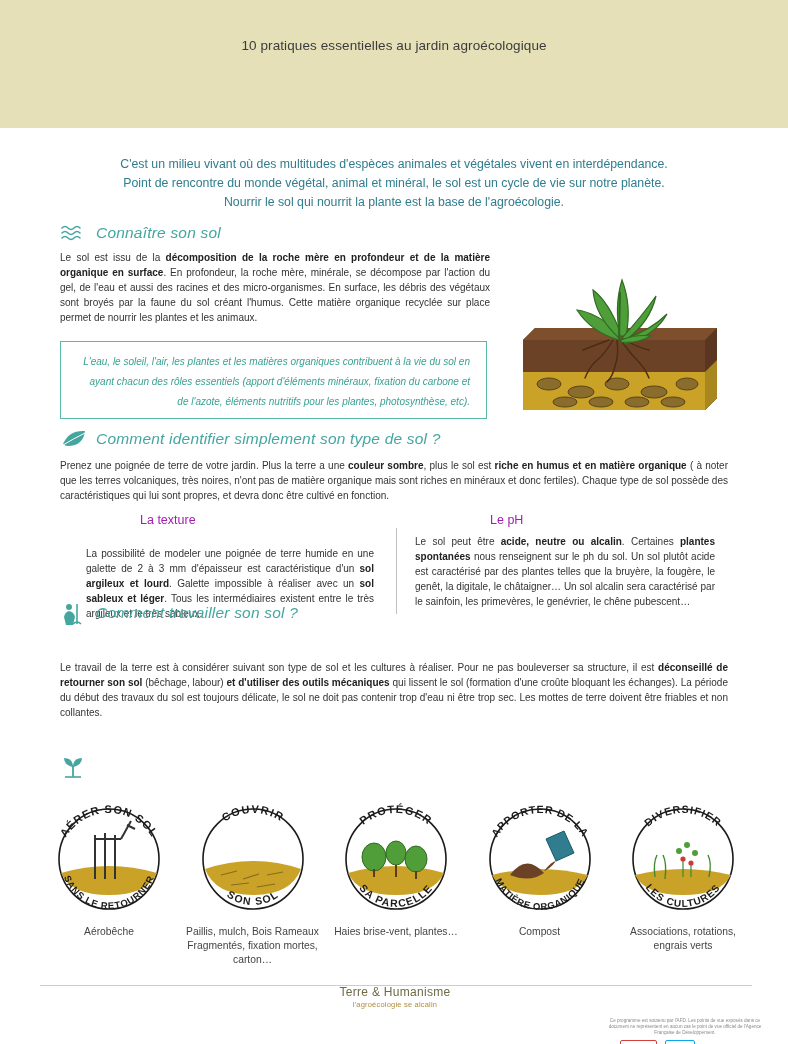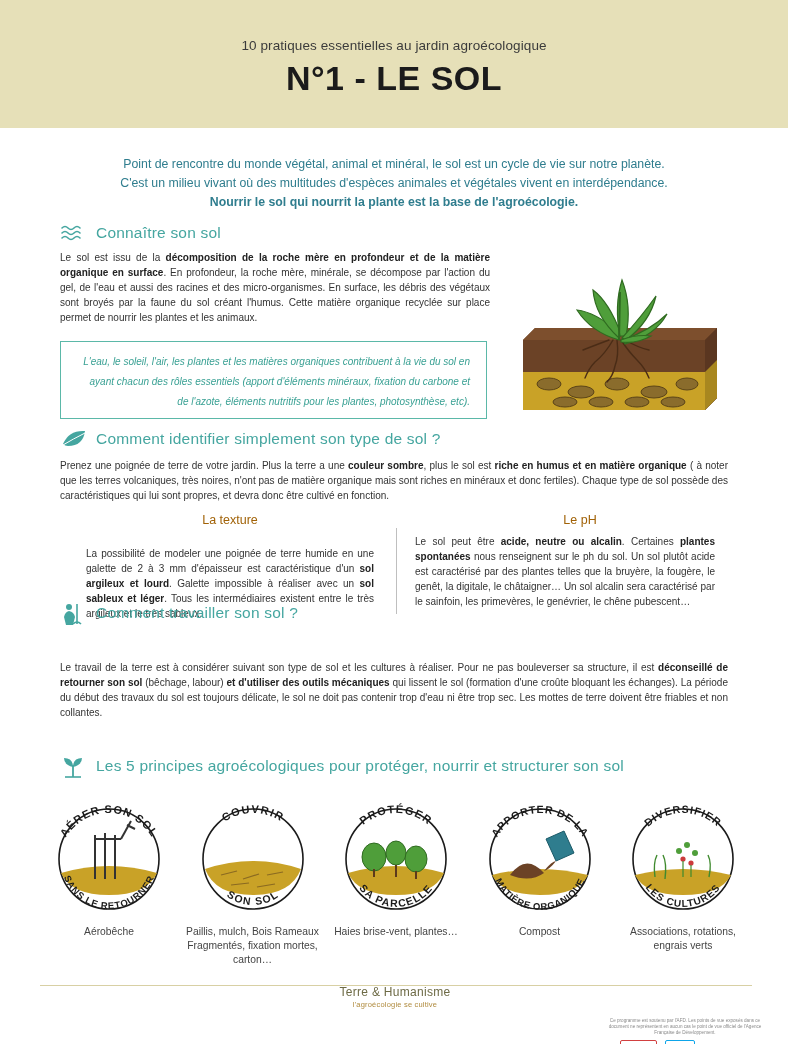--- a/index.html
+++ b/index.html
@@ -51,34 +51,35 @@
     position: absolute;
     left: 60px;
     top: 155px;
     width: 668px;
     text-align: center;
     color: #2f7d8e;
     font-size: 12.3px;
     line-height: 19px;
   }
   .intro .bold {
-    font-weight: bold;
+    font-weight: normal;
   }
 
   
   .sec-head {
     position: absolute;
     display: flex;
     align-items: center;
     gap: 10px;
   }
   .sec-head .sec-title {
     font-size: 15.5px;
     color: #45a6a0;
     letter-spacing: 0.2px;
+    font-style: italic;
   }
   .sec-icon {
     width: 26px;
     height: 22px;
     display: inline-block;
   }
 
   
   .body-text {
     position: absolute;
@@ -114,22 +115,22 @@
     left: 509px;
     top: 222px;
     width: 222px;
     height: 215px;
   }
 
   
   .col-title {
     position: absolute;
     font-size: 12.5px;
-    color: #a16207;
-    text-align: center;
+    color: #a21caf;
+    text-align: left;
     width: 180px;
   }
   .col-sep {
     position: absolute;
     left: 396px;
     top: 528px;
     width: 1px;
     height: 86px;
     background: #bfbfbf;
   }
@@ -225,26 +226,25 @@
     text-align: center;
   }
 </style>
 </head>
 <body>
 
 <div class="page">
 
   <div class="header">
     <div class="header-sup">10 pratiques essentielles au jardin agroécologique</div>
-    <div class="header-title">N°1 - LE SOL</div>
   </div>
 
   <div class="intro">
+    <div>C'est un milieu vivant où des multitudes d'espèces animales et végétales vivent en interdépendance.</div>
     <div>Point de rencontre du monde végétal, animal et minéral, le sol est un cycle de vie sur notre planète.</div>
-    <div>C'est un milieu vivant où des multitudes d'espèces animales et végétales vivent en interdépendance.</div>
     <div class="bold">Nourrir le sol qui nourrit la plante est la base de l'agroécologie.</div>
   </div>
 
   <div class="sec-head" style="left:60px; top:222px;">
     <span class="sec-icon">
       <svg width="26" height="22" viewBox="0 0 26 22">
         <g fill="none" stroke="#45a6a0" stroke-width="1.6" stroke-linecap="round">
           <path d="M2 6 q3 -3 6 0 q3 3 6 0 q3 -3 6 0"></path>
           <path d="M2 11 q3 -3 6 0 q3 3 6 0 q3 -3 6 0"></path>
           <path d="M2 16 q3 -3 6 0 q3 3 6 0 q3 -3 6 0"></path>
@@ -337,21 +337,20 @@
 
   <div class="sec-head" style="left:60px; top:755px;">
     <span class="sec-icon">
       <svg width="26" height="24" viewBox="0 0 26 24">
         <path d="M13 22 L13 10" stroke="#45a6a0" stroke-width="1.8"></path>
         <path d="M13 12 q-9 -2 -9 -9 q9 0 9 9 Z" fill="#45a6a0"></path>
         <path d="M13 12 q9 -2 9 -9 q-9 0 -9 9 Z" fill="#45a6a0"></path>
         <path d="M5 22 h16" stroke="#45a6a0" stroke-width="1.6"></path>
       </svg>
     </span>
-    <span class="sec-title">Les 5 principes agroécologiques pour protéger, nourrir et structurer son sol</span>
   </div>
 
   <div class="principles">
 
     <div class="principle">
       <div class="circle-wrap">
         <svg width="132" height="122" viewBox="0 0 132 122">
           <defs>
             <path id="arcTop1" d="M16 68 A50 50 0 0 1 116 68"></path>
             <path id="arcBot1" d="M18 66 A48 48 0 0 0 114 66"></path>
@@ -496,21 +495,21 @@
       </div>
       <div class="caption">Associations, rotations, engrais verts</div>
     </div>
 
   </div>
 
   <div class="footer-line"></div>
 
   <div class="footer-logo">
     <div class="fl-main">Terre &amp; Humanisme</div>
-    <div class="fl-sub">l'agroécologie se cultive</div>
+    <div class="fl-sub">l'agroécologie se alcalin</div>
   </div>
 
   <div class="footer-right">
     <span class="badge-ritimo">ritimo</span>
     <span class="badge-afd">AFD</span>
   </div>
 
   <div class="footer-note">Ce programme est soutenu par l'AFD. Les points de vue exposés dans ce document ne représentent en aucun cas le point de vue officiel de l'Agence Française de Développement.</div>
 
 </div>

